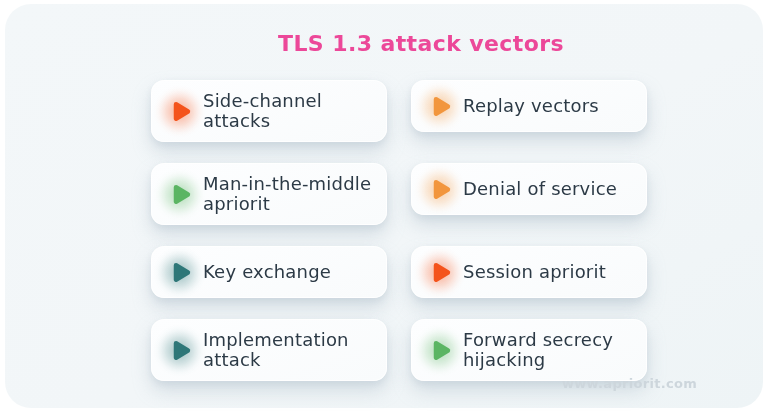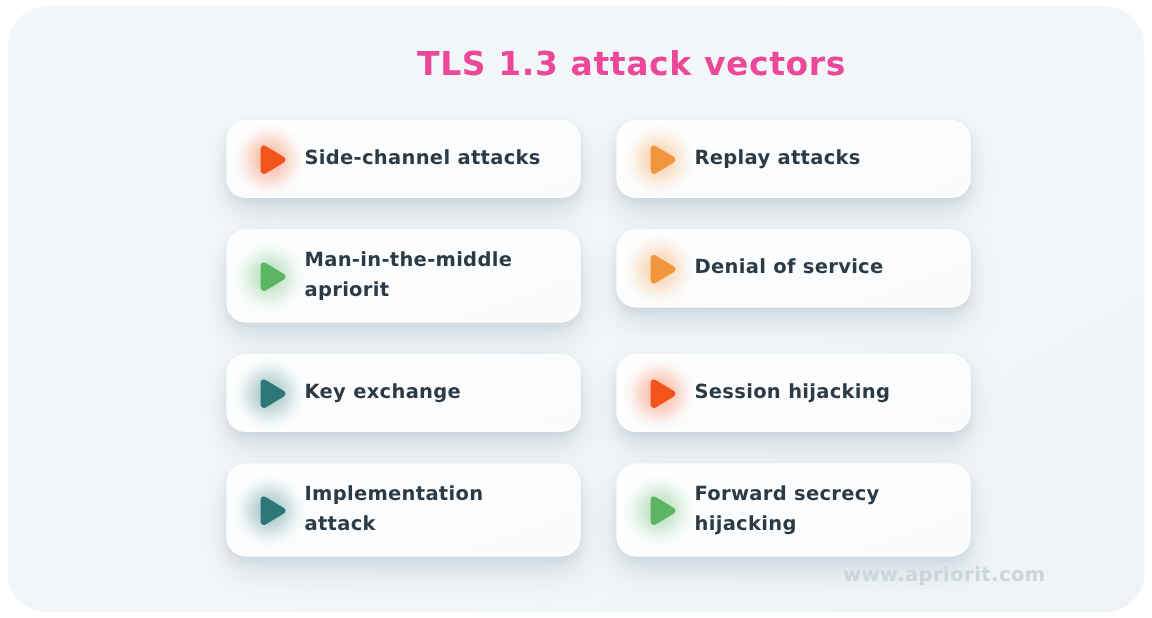--- a/index.html
+++ b/index.html
@@ -63,22 +63,22 @@
     background: radial-gradient(circle, var(--c) 0%, rgba(255,255,255,0) 66%);
     opacity: 0.5;
     filter: blur(3px);
     pointer-events: none;
   }
   .tri {
     position: relative;
     display: block;
   }
   .card-label {
-    font-size: 13px;
-    font-weight: 700;
+    font-size: 18px;
+    font-weight: 400;
     line-height: 20px;
     letter-spacing: 0.2px;
     color: #2c3a46;
   }
   .watermark {
     position: absolute;
     left: 562px; top: 376px;
     font-size: 13px;
     font-weight: 700;
     letter-spacing: 0.3px;
@@ -104,21 +104,21 @@
       </span>
       <span class="card-label">Side-channel attacks</span>
     </div>
     <div class="card" style="--c: #f2963d;">
       <span class="icon-wrap">
         <span class="glow"></span>
         <svg class="tri" width="27" height="27" viewBox="0 0 24 24">
             <path d="M8 5.6 L18.6 12 L8 18.4 Z" fill="var(--c)" stroke="var(--c)" stroke-width="4" stroke-linejoin="round" stroke-linecap="round"></path>
           </svg>
       </span>
-      <span class="card-label">Replay attacks</span>
+      <span class="card-label">Replay vectors</span>
     </div>
     <div class="card" style="--c: #5bb563;">
       <span class="icon-wrap">
         <span class="glow"></span>
         <svg class="tri" width="27" height="27" viewBox="0 0 24 24">
             <path d="M8 5.6 L18.6 12 L8 18.4 Z" fill="var(--c)" stroke="var(--c)" stroke-width="4" stroke-linejoin="round" stroke-linecap="round"></path>
           </svg>
       </span>
       <span class="card-label">Man-in-the-middle apriorit</span>
     </div>
@@ -140,21 +140,21 @@
       </span>
       <span class="card-label">Key exchange</span>
     </div>
     <div class="card" style="--c: #f4531b;">
       <span class="icon-wrap">
         <span class="glow"></span>
         <svg class="tri" width="27" height="27" viewBox="0 0 24 24">
             <path d="M8 5.6 L18.6 12 L8 18.4 Z" fill="var(--c)" stroke="var(--c)" stroke-width="4" stroke-linejoin="round" stroke-linecap="round"></path>
           </svg>
       </span>
-      <span class="card-label">Session hijacking</span>
+      <span class="card-label">Session apriorit</span>
     </div>
     <div class="card" style="--c: #2e7778;">
       <span class="icon-wrap">
         <span class="glow"></span>
         <svg class="tri" width="27" height="27" viewBox="0 0 24 24">
             <path d="M8 5.6 L18.6 12 L8 18.4 Z" fill="var(--c)" stroke="var(--c)" stroke-width="4" stroke-linejoin="round" stroke-linecap="round"></path>
           </svg>
       </span>
       <span class="card-label">Implementation attack</span>
     </div>

